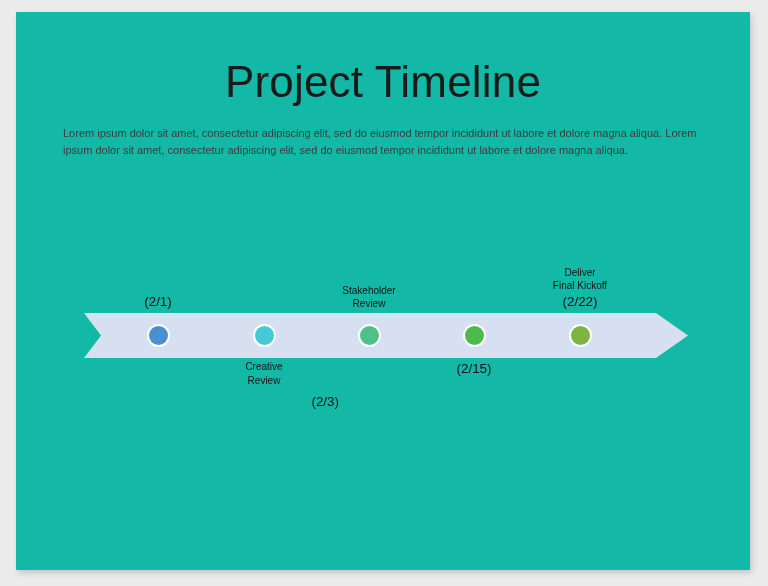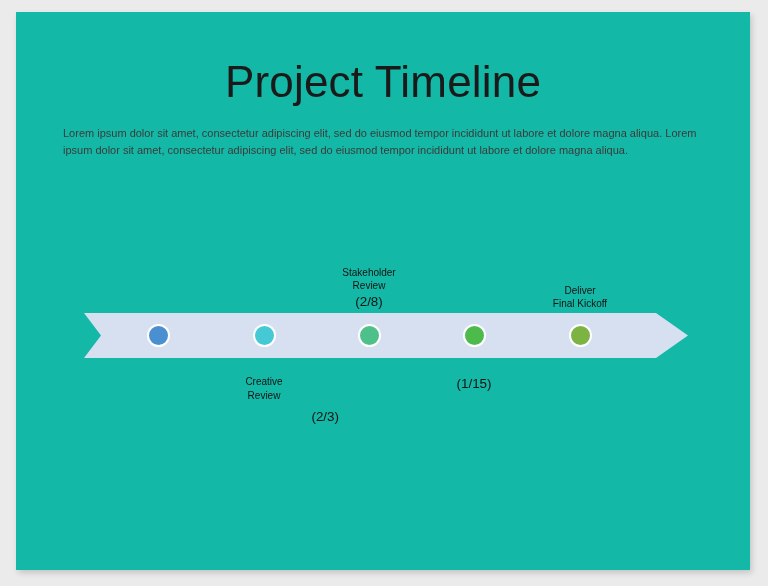--- a/index.html
+++ b/index.html
@@ -75,21 +75,21 @@
     line-height: 1.36;
     white-space: pre-line;
   }
   .m-date {
     font-size: 13.4px;
     color: #131313;
     line-height: 1.36;
   }
   .milestone.above .m-block { position: absolute; bottom: 0; left: 0; width: 150px; }
   .milestone.above { height: 84px; }
-  .milestone.below { top: 148px; height: 80px; }
+  .milestone.below { top: 133px; height: 80px; }
   .milestone.below .m-block { position: absolute; top: 0; left: 0; width: 150px; }
   .milestone.below.gap .m-date { margin-top: 6px; text-align: right; }
 
   .dot {
     position: absolute;
     width: 23px;
     height: 23px;
     margin-left: -11.5px;
     top: 97px;
     border-radius: 50%;
@@ -110,48 +110,49 @@
 
     <div class="arrow-band">
       <svg viewBox="0 0 604 45" preserveAspectRatio="none" aria-hidden="true">
         <polygon id="arrow-shape" points="0,0 572,0 572,0 604,22.5 572,45 0,45 17,22.5" fill="#d6e0f0"></polygon>
       </svg>
     </div>
 
     <div id="milestones">
         <div class="milestone above" style="left: 142px;">
           <div class="m-block">
+            <div class="m-date">(2/1)</div>
           </div>
         </div>
         <div class="dot" style="left: 142px; background: rgb(74, 143, 208);"></div>
         <div class="milestone below gap" style="left: 248px;">
           <div class="m-block">
             <div class="m-label">Creative
 Review</div>
             <div class="m-date">(2/3)</div>
           </div>
         </div>
         <div class="dot" style="left: 248px; background: rgb(69, 201, 212);"></div>
         <div class="milestone above" style="left: 353px;">
           <div class="m-block">
             <div class="m-label">Stakeholder
 Review</div>
-            <div class="m-date">(2/8)</div>
           </div>
         </div>
         <div class="dot" style="left: 353px; background: rgb(78, 192, 138);"></div>
         <div class="milestone below" style="left: 458px;">
           <div class="m-block">
-            <div class="m-date">(1/15)</div>
+            <div class="m-date">(2/15)</div>
           </div>
         </div>
         <div class="dot" style="left: 458px; background: rgb(76, 187, 76);"></div>
         <div class="milestone above" style="left: 564px;">
           <div class="m-block">
             <div class="m-label">Deliver
 Final Kickoff</div>
+            <div class="m-date">(2/22)</div>
           </div>
         </div>
         <div class="dot" style="left: 564px; background: rgb(124, 179, 66);"></div>
       </div>
 
   </div>
 </div>
 
 </body></html>

